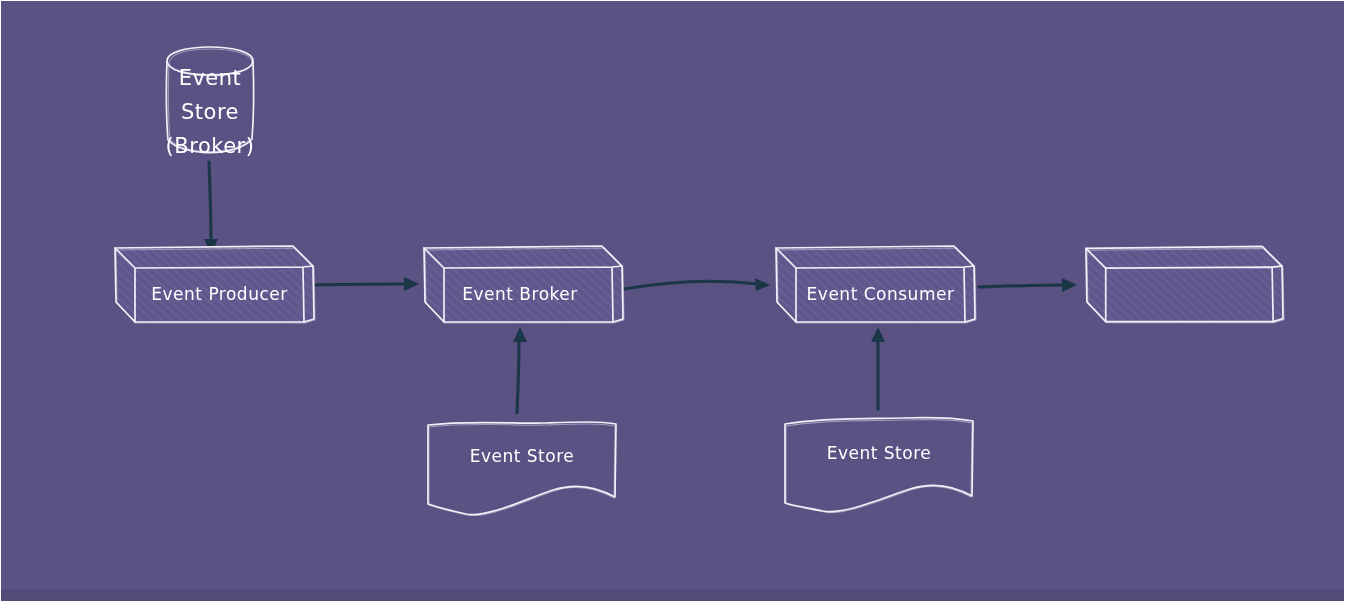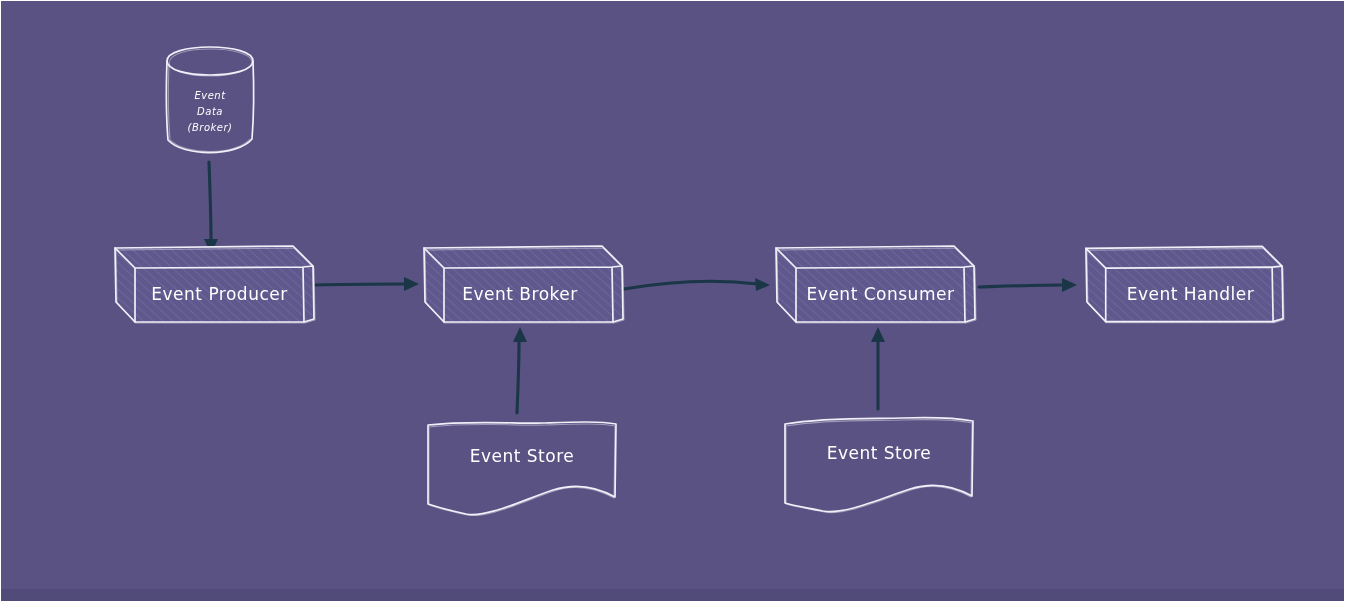--- a/index.html
+++ b/index.html
@@ -38,21 +38,21 @@
   .outline{stroke:var(--shape-stroke);stroke-width:1.7;fill:none;stroke-linejoin:round;stroke-linecap:round;}
   .rough{stroke:var(--shape-stroke);stroke-width:1.1;fill:none;opacity:.45;stroke-linejoin:round;stroke-linecap:round;}
   .face-base{fill:var(--box-face);stroke:none;}
   .face-hatch{fill:url(#hatch);stroke:none;}
   .hatch-line{stroke:var(--hatch);stroke-width:1.1;opacity:.6;}
   .label{
     position:absolute;color:var(--label);
     display:flex;align-items:center;justify-content:center;
     text-align:center;font-size:17px;letter-spacing:.5px;line-height:1.45;
   }
-  .label.small{font-size:10px;line-height:1.62;font-style:italic;}
+  .label.small{font-size:21px;line-height:1.62;}
 </style>
 </head>
 <body>
 
 <div class="frame">
   <div class="canvas">
 
     <svg width="0" height="0" style="position:absolute">
       <defs>
         <pattern id="hatch" patternUnits="userSpaceOnUse" width="6.5" height="6.5" patternTransform="rotate(-48)">
@@ -90,21 +90,21 @@
 
     <div class="node" style="left:162px;top:43px;width:94px;height:120px">
       <svg width="94" height="120" viewBox="0 0 94 120">
         <path class="rough" d="M6,19 C7,9 26,5 48,5 C69,5 89,10 89,18 C88,27 68,32 46,32 C25,32 7,27 6,19 Z"></path>
         <path class="outline" d="M4,17 C4,8 24,3 47,3 C70,3 90,8 90,17 C90,26 70,31 47,31 C24,31 4,26 4,17 Z"></path>
         <path class="rough" d="M6,20 C5,46 5,72 7,96 C23,112 73,111 87,95"></path>
         <path class="outline" d="M4,17 C3,44 3,72 5,96 C20,113 74,113 89,95 C91,70 91,42 90,17"></path>
       </svg>
       <div class="label small" style="left:0;top:29px;width:94px;height:78px;flex-direction:column">
         <span>Event</span>
-        <span>Data</span>
+        <span>Store</span>
         <span>(Broker)</span>
       </div>
     </div>
 
     <div class="node" style="left:105px;top:243px;width:210px;height:80px">
       <svg width="210" height="80" viewBox="0 0 210 80">
         <path class="face-base" d="M9,4 L187,2 L207,22 L208,75 L198,78 L29,78 L10,58 Z"></path>
         <path class="face-hatch" d="M9,4 L187,2 L207,22 L208,75 L198,78 L29,78 L10,58 Z"></path>
         <path class="rough" d="M10,6 L188,4 L208,24 L209,76 L199,79 L30,79 L11,59 Z"></path>
         <path class="outline" d="M9,4 L187,2 L207,22 L208,75 L198,78 L29,78 L10,58 Z"></path>
@@ -136,21 +136,20 @@
     </div>
 
     <div class="node" style="left:1076px;top:243px;width:208px;height:80px">
       <svg width="208" height="80" viewBox="0 0 210 80">
         <path class="face-base" d="M9,4 L187,2 L207,22 L208,75 L198,78 L29,78 L10,58 Z"></path>
         <path class="face-hatch" d="M9,4 L187,2 L207,22 L208,75 L198,78 L29,78 L10,58 Z"></path>
         <path class="rough" d="M10,6 L188,4 L208,24 L209,76 L199,79 L30,79 L11,59 Z"></path>
         <path class="outline" d="M9,4 L187,2 L207,22 L208,75 L198,78 L29,78 L10,58 Z"></path>
         <path class="outline" d="M9,4 L29,24 L197,23 L198,78 M29,24 L29,78 M197,23 L207,22"></path>
       </svg>
-      <div class="label" style="left:29px;top:23px;width:169px;height:55px">Event Handler</div>
     </div>
 
     <div class="node" style="left:424px;top:416px;width:194px;height:102px">
       <svg width="194" height="102" viewBox="0 0 194 102">
         <path class="rough" d="M4,10 C46,5 96,9 121,8 C151,7 176,6 190,9 L189,81 C171,71 149,67 129,74 C99,84 63,102 42,98 C28,95 13,91 4,88 Z"></path>
         <path class="outline" d="M3,8 C45,3 95,7 120,6 C150,5 175,4 191,7 L190,80 C172,70 150,66 128,73 C98,83 62,101 41,97 C27,94 12,90 3,87 Z"></path>
       </svg>
       <div class="label" style="left:6px;top:14px;width:182px;height:50px">Event Store</div>
     </div>
 

